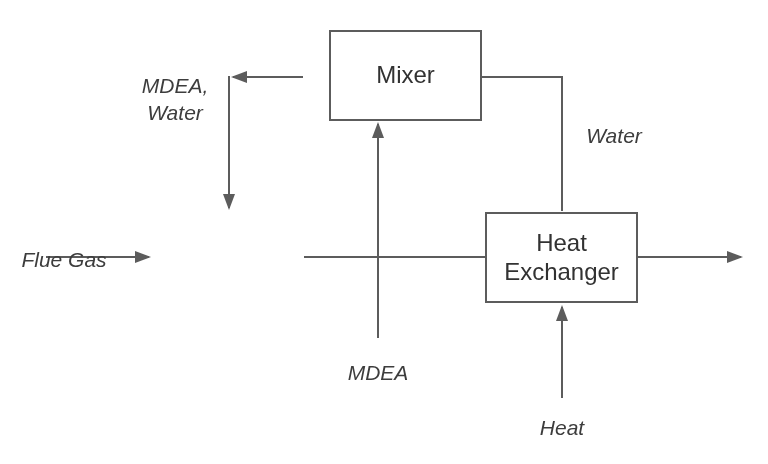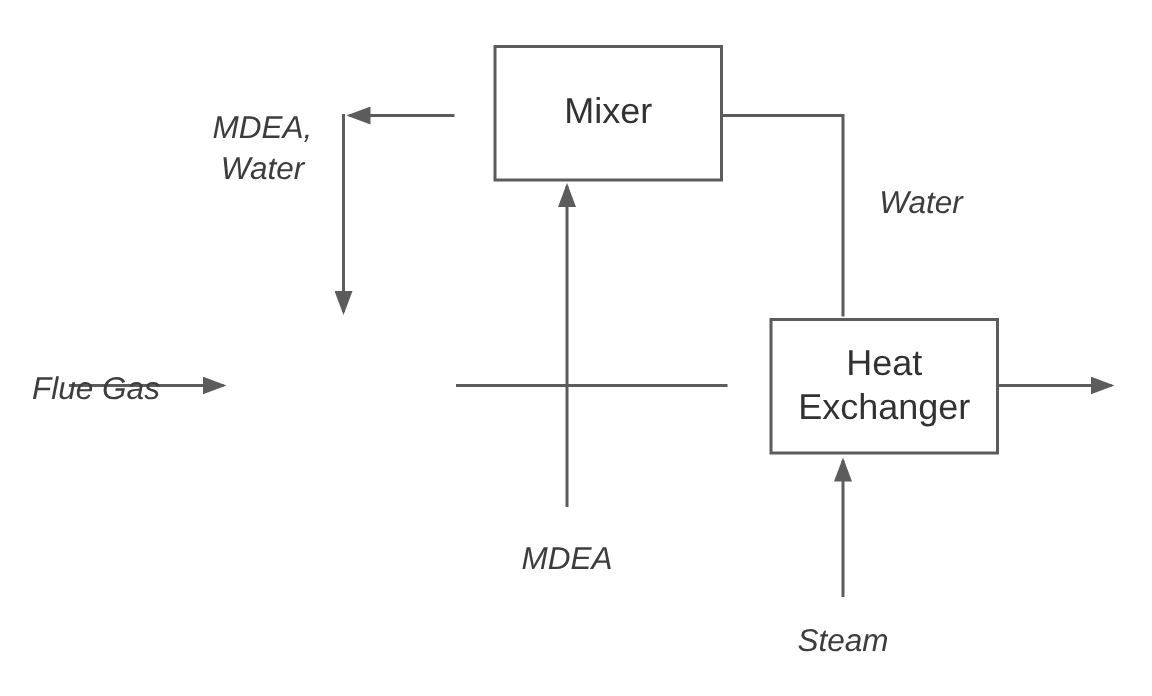--- a/index.html
+++ b/index.html
@@ -41,21 +41,21 @@
     align-items: center;
     justify-content: center;
     text-align: center;
     color: var(--box-label);
     font-size: 24px;
     line-height: 1.18;
     padding: 0 6px;
   }
   .box-mixer    { left: 303px; top: 30px; margin-left: 26px; }
   .box-absorber { left: 151px; top: 212px; }
-  .box-hx       { left: 485px; top: 212px; margin-left: 28px; }
+  .box-hx       { left: 485px; top: 212px; }
   .stream-label {
     position: absolute;
     font-style: italic;
     font-size: 21px;
     line-height: 27px;
     color: var(--stream-label);
     text-align: center;
     white-space: nowrap;
   }
   .lbl-recycle  { left: 126px; top: 72px;  width: 98px; }
@@ -111,15 +111,15 @@
     <div>Water</div>
   </div>
 
   <div class="stream-label lbl-water">Water</div>
 
   <div class="stream-label lbl-fluegas">Flue Gas</div>
 
 
   <div class="stream-label lbl-mdea">MDEA</div>
 
-  <div class="stream-label lbl-steam">Steam</div>
+  <div class="stream-label lbl-steam">Heat</div>
 
 </div>
 
 </body></html>

